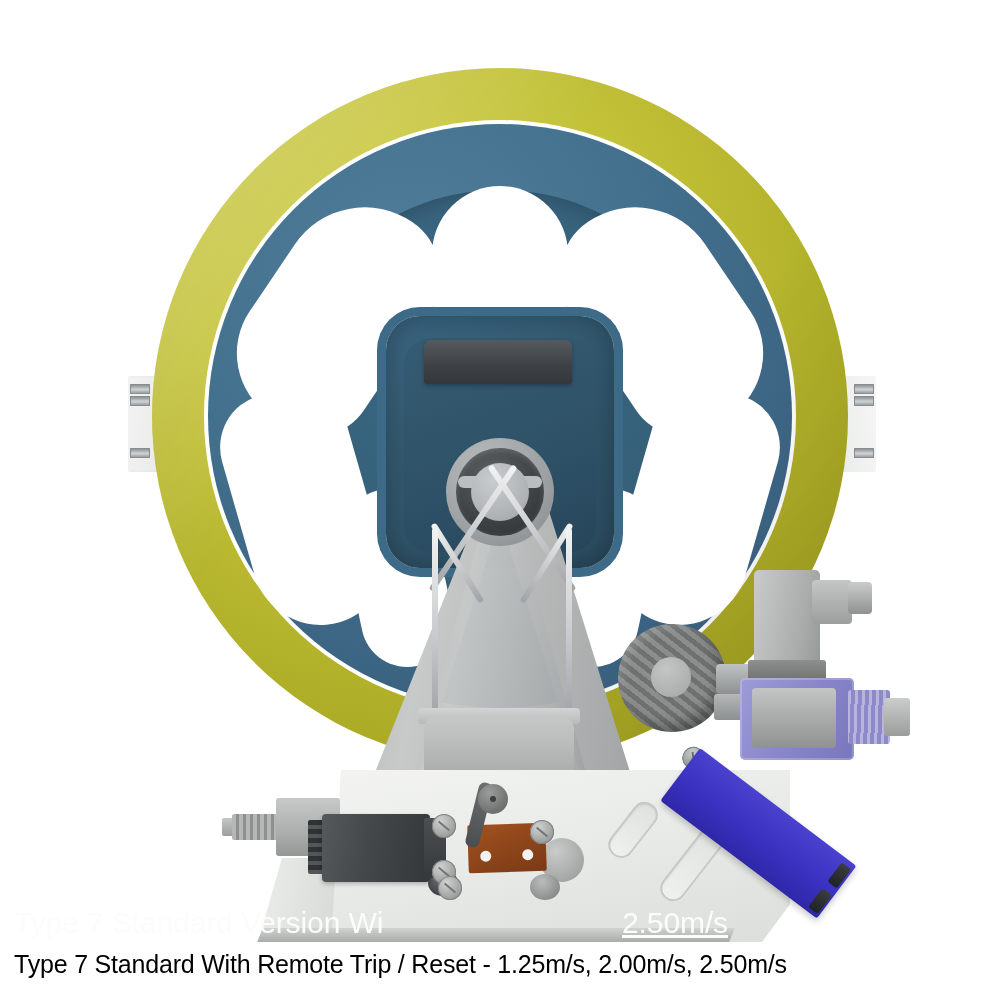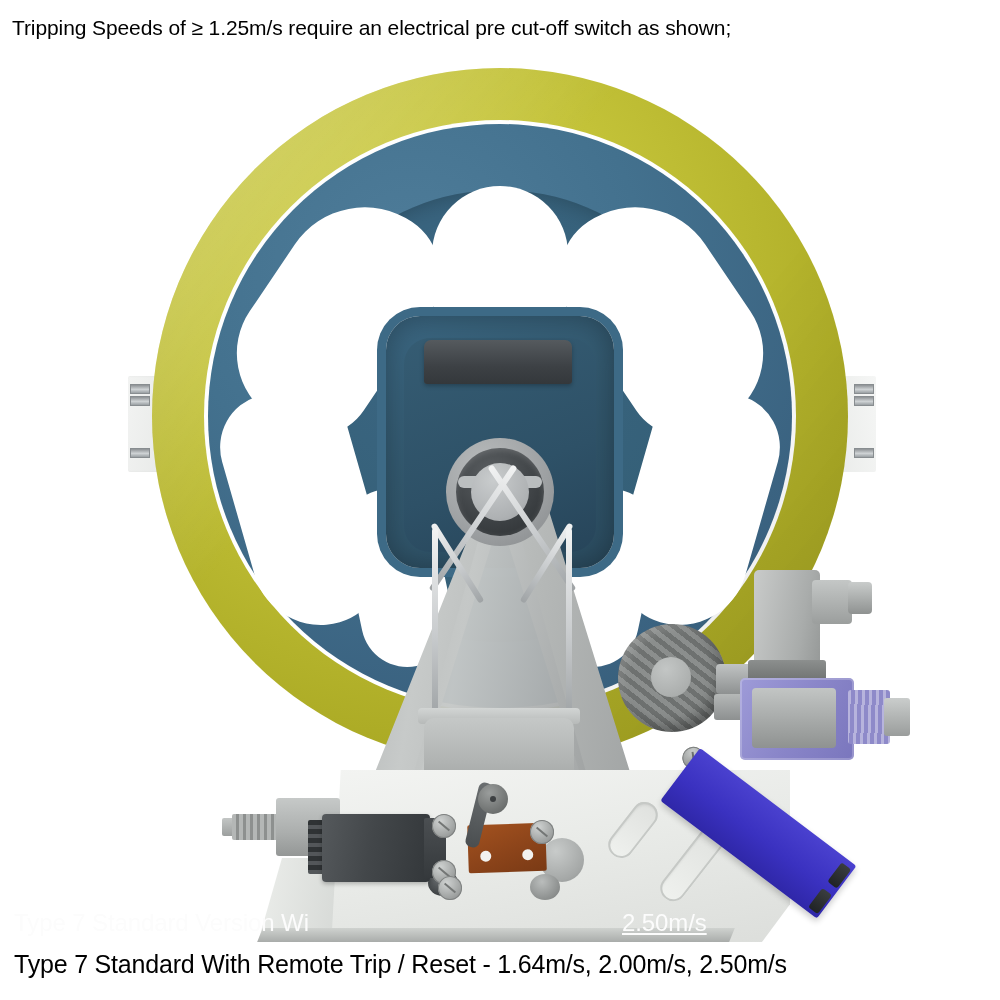--- a/index.html
+++ b/index.html
@@ -32,21 +32,21 @@
     color: #000000;
     letter-spacing: -0.1px;
     white-space: nowrap;
   }
   .ghost-line {
     position: absolute;
     left: 14px;
     top: 910px;
     width: 960px;
     height: 26px;
-    font-size: 24px;
+    font-size: 30px;
     line-height: 26px;
     color: #fcfcfc;
     white-space: nowrap;
     letter-spacing: -0.1px;
   }
   .ghost-line .gl-right {
     position: absolute;
     left: 608px;
     top: 0;
     text-decoration: underline;
@@ -514,21 +514,20 @@
   .screw-head.sc1 { left: 432px; top: 756px; }
   .screw-head.sc2 { left: 432px; top: 802px; }
   .screw-head.sc3 { left: 530px; top: 762px; }
   .screw-head.sc4 { left: 438px; top: 818px; }
 </style>
 </head>
 <body>
 
 <div class="page">
 
-  <div class="top-note">Tripping Speeds of ≥ 1.25m/s require an electrical pre cut-off switch as shown;</div>
 
   <div class="stage" aria-label="3D render of an overspeed governor assembly: olive rope sheave rim, blue cast wheel, central bearing, A-frame trip arm, knurled trip disc, purple solenoid with remote trip/reset, blue indicator bar, limit switch and base plate">
 
     <div class="bracket-web"></div>
     <div class="bracket-web lower"></div>
 
     <div class="bracket left">
       <div class="slot s1"></div>
       <div class="slot s2"></div>
       <div class="slot s3"></div>
@@ -622,15 +621,15 @@
     <div class="screw-head sc3"></div>
     <div class="screw-head sc4"></div>
 
   </div>
 
   <div class="ghost-line">
     <span>Type 7 Standard Version Wi</span>
     <span class="gl-right">2.50m/s</span>
   </div>
 
-  <div class="caption">Type 7 Standard With Remote Trip / Reset - 1.64m/s, 2.00m/s, 2.50m/s</div>
+  <div class="caption">Type 7 Standard With Remote Trip / Reset - 1.25m/s, 2.00m/s, 2.50m/s</div>
 
 </div>
 
 </body></html>

